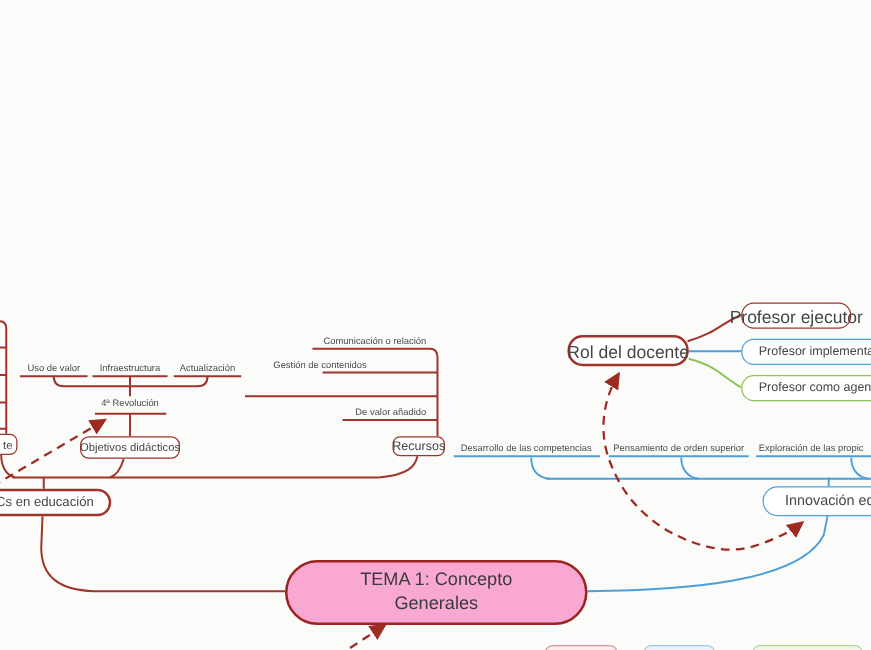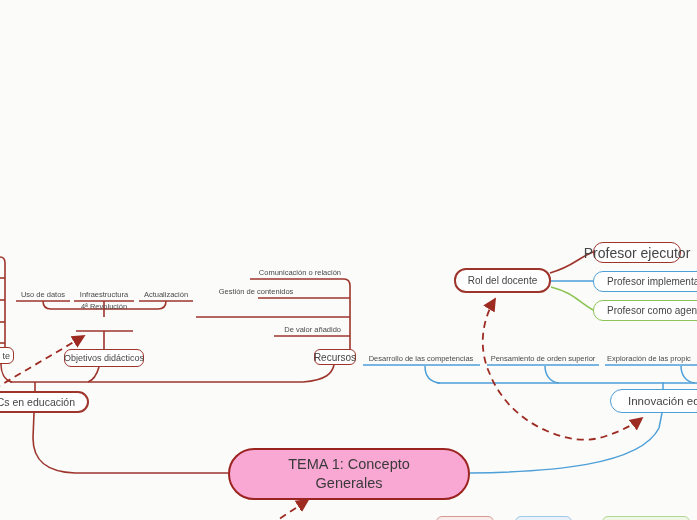--- a/index.html
+++ b/index.html
@@ -76,35 +76,35 @@
         <path d="M 605 365 L 697 365"></path>
     </g>
 
     <g stroke="#9e2b22" stroke-width="1.8" fill="none" stroke-dasharray="7 5">
       <path d="M -6 389 L 84 336" marker-end="url(#ah)"></path>
       <path d="M 270 525 L 308 500" marker-end="url(#ah)"></path>
       <path d="M 495 299 C 481 322 479 349 489 372 C 499 398 519 419 547 431 C 571 441 589 442 606 436 C 621 431 633 425 642 418" marker-start="url(#ah)" marker-end="url(#ah)"></path>
     </g>
   </svg>
 
-  <div class="lbl c" style="left:13px;top:290px;width:60px;">Uso de datos</div>
+  <div class="lbl c" style="left:13px;top:290px;width:60px;">Uso de valor</div>
   <div class="lbl c" style="left:74px;top:290px;width:60px;">Infraestructura</div>
   <div class="lbl c" style="left:136px;top:290px;width:60px;">Actualización</div>
-  <div class="lbl c" style="left:74px;top:302px;width:60px;">4ª Revolución</div>
+  <div class="lbl c" style="left:74px;top:318px;width:60px;">4ª Revolución</div>
 
   <div class="lbl r" style="right:356px;top:268px;width:170px;">Comunicación o relación</div>
   <div class="lbl r" style="right:356px;top:287px;width:170px;text-align:center;">Gestión de contenidos</div>
   <div class="lbl r" style="right:356px;top:325px;width:170px;">De valor añadido</div>
 
   <div class="box" style="left:-38px;top:347px;width:52px;height:17px;justify-content:flex-end;padding-right:3px;font-size:9px;border-radius:6px;">te</div>
   <div class="box" style="left:64px;top:349px;width:80px;height:18px;font-size:9px;border-radius:7px;">Objetivos didácticos</div>
   <div class="box" style="left:314px;top:349px;width:42px;height:16px;font-size:10px;border-radius:6px;">Recursos</div>
   <div class="box" style="left:-30px;top:391px;width:119px;height:22px;border-width:2px;font-size:10.5px;justify-content:flex-end;padding-right:12px;border-radius:11px;">ICs en educación</div>
 
-  <div class="box" style="left:454px;top:268px;width:97px;height:25px;border-width:2px;font-size:10px;border-radius:12px;">Rol del docente</div>
+  <div class="box" style="left:454px;top:268px;width:97px;height:25px;border-width:2px;font-size:14px;border-radius:12px;">Rol del docente</div>
   <div class="box" style="left:593px;top:242px;width:88px;height:21px;font-size:14px;border-radius:10px;">Profesor ejecutor</div>
   <div class="box blue" style="left:593px;top:271px;width:130px;height:21px;font-size:10px;justify-content:flex-start;padding-left:13px;border-radius:10px;">Profesor implementac</div>
   <div class="box green" style="left:593px;top:300px;width:130px;height:21px;font-size:10px;justify-content:flex-start;padding-left:13px;border-radius:10px;">Profesor como agente</div>
 
   <div class="lbl c" style="left:361px;top:354px;width:120px;">Desarrollo de las competencias</div>
   <div class="lbl c" style="left:483px;top:354px;width:120px;">Pensamiento de orden superior</div>
   <div class="lbl" style="left:607px;top:354px;width:120px;">Exploración de las propic</div>
 
   <div class="box blue" style="left:610px;top:389px;width:115px;height:24px;border-width:1.8px;font-size:11.5px;justify-content:flex-start;padding-left:17px;border-radius:12px;">Innovación educat</div>
 

